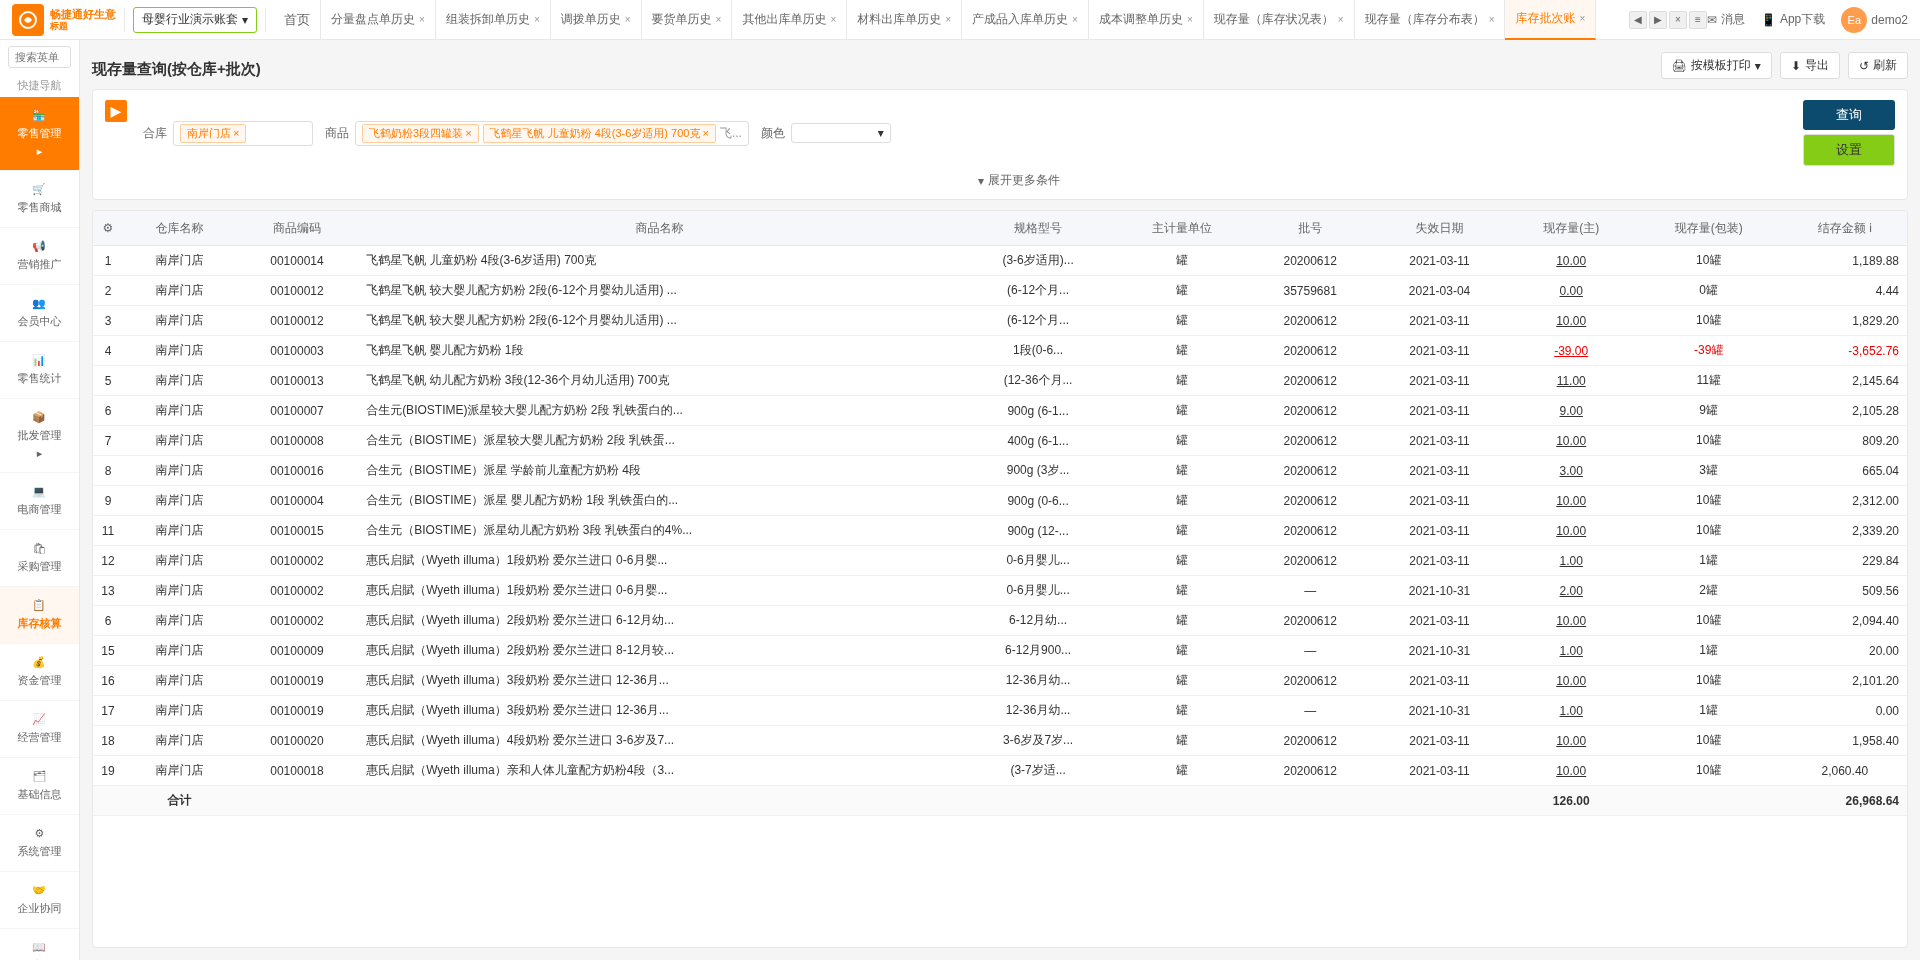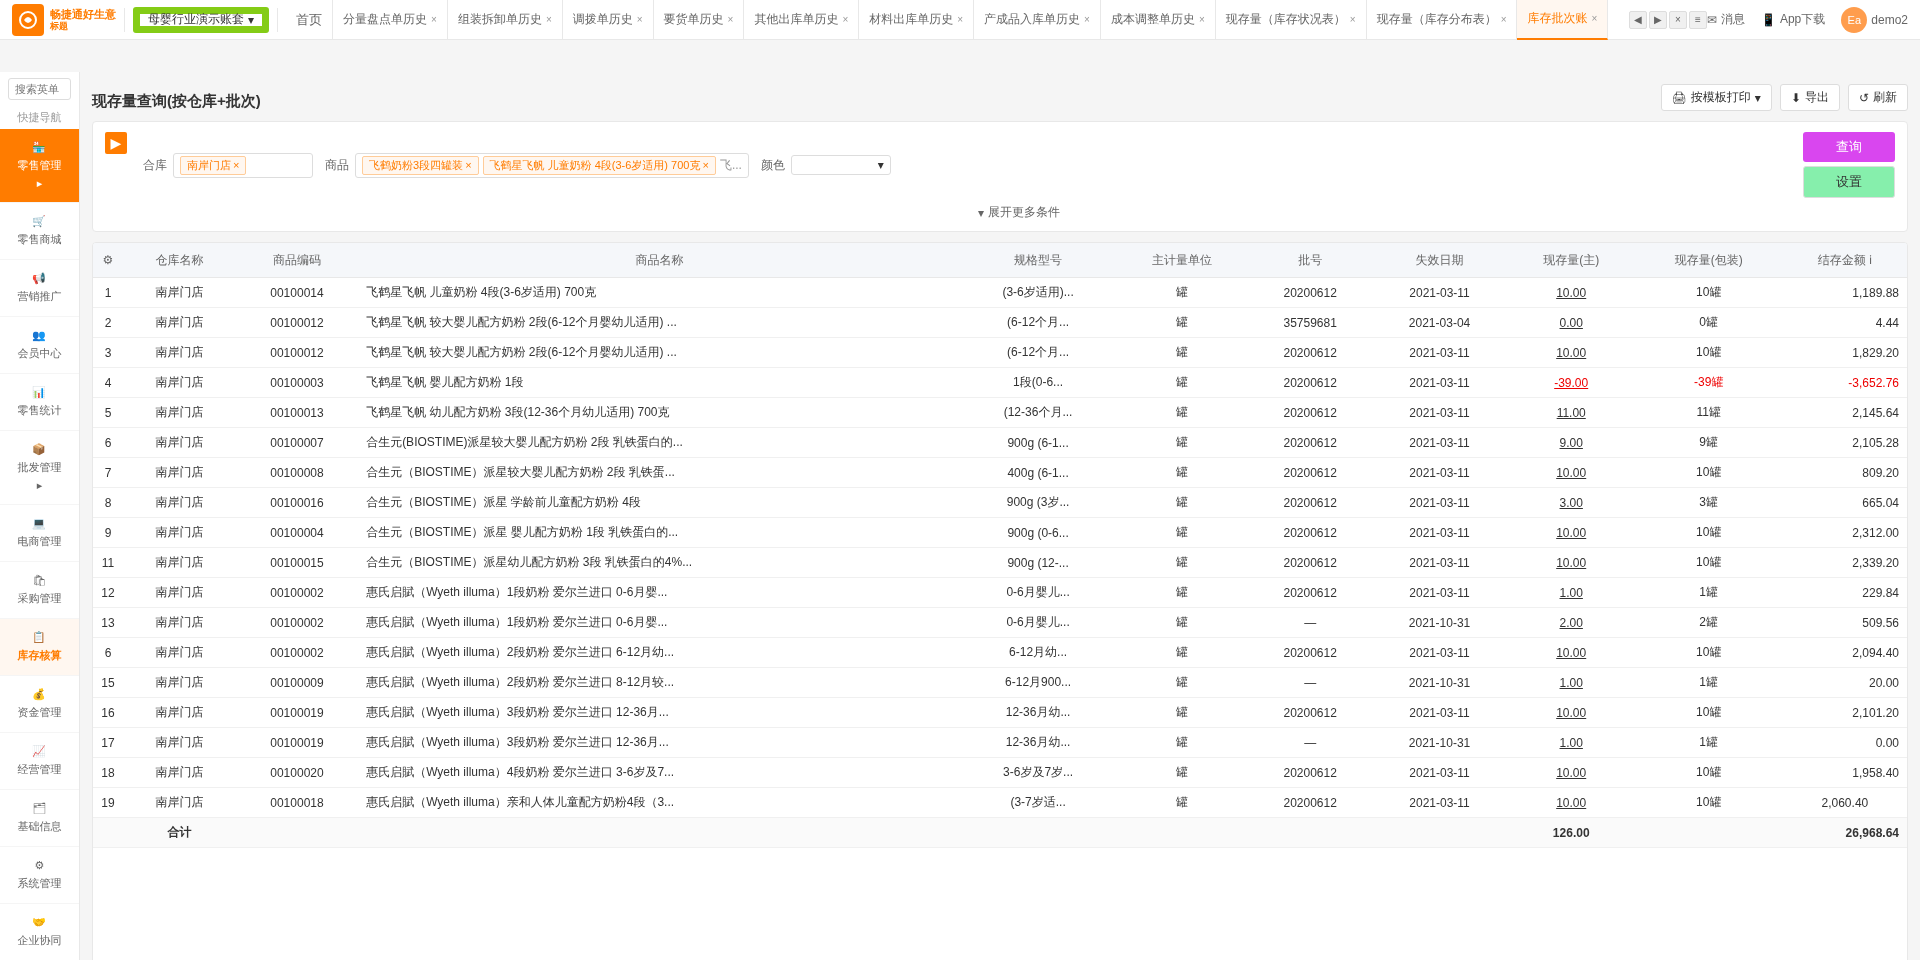--- a/index.html
+++ b/index.html
@@ -46,22 +46,22 @@
     .filter-row { display: flex; align-items: center; gap: 12px; flex-wrap: wrap; }
     .filter-item { display: flex; align-items: center; gap: 6px; }
     .filter-label { color: #666; font-size: 12px; white-space: nowrap; }
     .filter-tag-group { display: flex; align-items: center; gap: 4px; border: 1px solid #ddd; border-radius: 3px; padding: 2px 6px; min-width: 140px; background: #fff; }
     .filter-tag { background: #fff7f0; border: 1px solid #ffcc99; color: #ff7c00; border-radius: 2px; padding: 1px 6px; font-size: 11px; display: flex; align-items: center; gap: 2px; }
     .filter-tag .x { cursor: pointer; color: #ff7c00; }
     .filter-dots { color: #999; cursor: pointer; }
     .expand-btn { display: flex; align-items: center; gap: 4px; color: #666; cursor: pointer; font-size: 12px; margin: 6px auto 0; width: fit-content; }
 
     
-    .btn-query { background: #d946ef; color: #fff; border: none; padding: 6px 20px; border-radius: 3px; font-size: 13px; cursor: pointer; }
-    .btn-settings { background: #86efac; border: 1px solid #ddd; padding: 6px 32px; border-radius: 3px; font-size: 13px; cursor: pointer; color: #333; }
+    .btn-query { background: #0c4a6e; color: #fff; border: none; padding: 6px 20px; border-radius: 3px; font-size: 13px; cursor: pointer; }
+    .btn-settings { background: #84cc16; border: 1px solid #ddd; padding: 6px 32px; border-radius: 3px; font-size: 13px; cursor: pointer; color: #333; }
 
     
     .table-wrap { flex: 1; background: #fff; border: 1px solid #e8e8e8; border-radius: 4px; overflow: auto; }
     table { width: 100%; border-collapse: collapse; font-size: 12px; }
     thead th { background: #f5f7fa; border-bottom: 1px solid #e8e8e8; padding: 8px 8px; text-align: center; color: #666; font-weight: normal; white-space: nowrap; position: sticky; top: 0; z-index: 1; }
     tbody td { border-bottom: 1px solid #f0f0f0; padding: 6px 8px; text-align: center; color: #333; }
     tbody tr.summary-row { background: #fafafa; font-weight: bold; }
     .negative { color: #e00; }
     .underline { text-decoration: underline; cursor: pointer; }
     .col-settings { width: 30px; }
@@ -71,37 +71,37 @@
     ::-webkit-scrollbar-thumb { background: #ccc; border-radius: 3px; }
 
     
     .filter-area-inner { display: flex; align-items: flex-start; gap: 16px; }
     .filter-main { flex: 1; }
     .arrow-btn { background: #ff7c00; color: #fff; border: none; border-radius: 2px; width: 22px; height: 22px; cursor: pointer; font-size: 14px; display: flex; align-items: center; justify-content: center; flex-shrink: 0; }
   </style>
 </head>
 <body>
 
-<div style="display:flex; flex-direction:column; height:960px; overflow:hidden;gap:32px;">
+<div style="display:flex; flex-direction:column; height:960px; overflow:hidden;">
   <div class="top-bar">
     <div class="logo-area">
       <div class="logo-icon">
         <svg width="20" height="20" viewBox="0 0 20 20">
             <circle cx="10" cy="10" r="8" fill="none" stroke="#fff" stroke-width="2"></circle>
             <path d="M6 10 Q10 4 14 10 Q10 16 6 10Z" fill="#fff"></path>
           </svg>
       </div>
       <div style="display:flex;flex-direction:column;">
         <span class="logo-text">畅捷通好生意</span>
         <span class="logo-text" style="font-size:9px;">标题</span>
       </div>
     </div>
     <div style="width:1px;height:24px;background:#e8e8e8;margin:0 8px;"></div>
 
-    <div style="display:flex;align-items:center;gap:4px;padding:0 8px;border:7px solid #84cc16;border-radius:3px;height:26px;cursor:pointer;font-size:12px;color:#333;">
+    <div style="display:flex;align-items:center;gap:4px;padding:0 8px;border:1px solid #84cc16;border-radius:3px;height:26px;cursor:pointer;font-size:12px;color:#333;">
       <span>母婴行业演示账套</span>
       <span>▾</span>
     </div>
     <div style="width:1px;height:24px;background:#e8e8e8;margin:0 8px;"></div>
 
     <div class="tab-bar-top" style="overflow:hidden;flex:1;">
       <div class="top-tab" style="font-size:13px;font-weight:500;">首页</div>
       <div class="top-tab">分量盘点单历史 <span class="close-x">×</span></div>
       <div class="top-tab">组装拆卸单历史 <span class="close-x">×</span></div>
       <div class="top-tab">调拨单历史 <span class="close-x">×</span></div>

